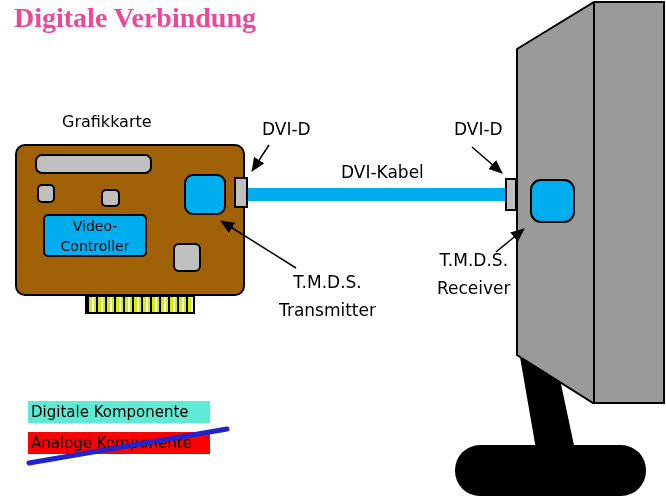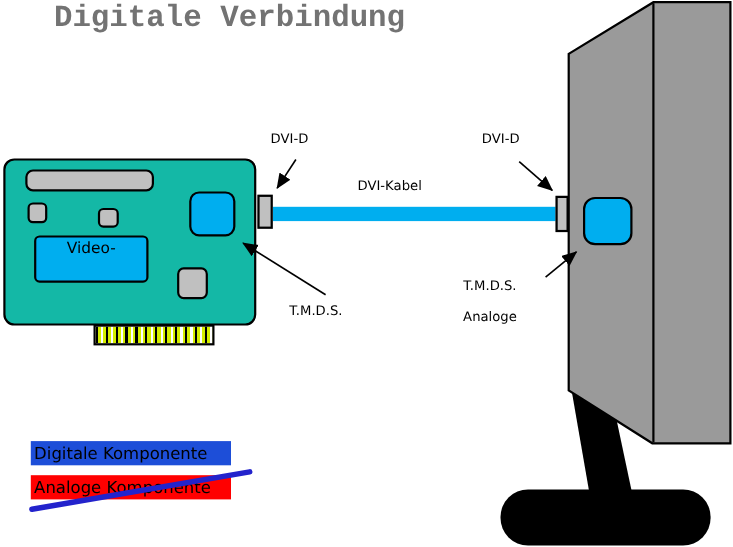--- a/index.html
+++ b/index.html
@@ -3,30 +3,30 @@
 <meta charset="utf-8">
 <style>
   html,body{margin:0;padding:0;background:#fff;}
   #canvas{
     position:relative;width:666px;height:497px;background:#ffffff;
     font-family:"DejaVu Sans",sans-serif;overflow:hidden;
   }
   .abs{position:absolute;}
   
   .title{
-    left:14px;top:2px;font-family:Liberation Mono, monospace;
-    font-weight:bold;font-size:28px;color:#737373;z-index:4;margin-left:35px;
+    left:14px;top:2px;font-family:Liberation Serif, serif;
+    font-weight:bold;font-size:28px;color:#ec4899;z-index:4;
   }
   
   .lbl{color:#000;font-size:16px;z-index:4;white-space:nowrap;}
-  .lbl-sm{font-size:12px;}
+  .lbl-sm{font-size:17px;margin-left:16px;}
   .two-line{line-height:28px;text-align:center;}
   
   .card{
-    left:3px;top:144px;width:226px;height:148px;background:#14b8a6;
+    left:15px;top:144px;width:226px;height:148px;background:#a16207;
     border:2px solid #000;border-radius:10px;z-index:2;
   }
   .gray-part{background:#C0C0C0;border:2px solid #000;position:absolute;}
   .bar-top{left:18px;top:8px;width:113px;height:16px;border-radius:7px;}
   .sq-a{left:20px;top:38px;width:14px;height:15px;border-radius:5px;}
   .sq-b{left:84px;top:43px;width:15px;height:14px;border-radius:5px;}
   .chip{left:156px;top:97px;width:24px;height:25px;border-radius:6px;}
   .vc-box{
     position:absolute;left:26px;top:68px;width:100px;height:39px;
     background:#00AEEF;border:2px solid #000;border-radius:5px;
@@ -43,51 +43,54 @@
   
   .dvi-conn{background:#C0C0C0;border:2px solid #000;z-index:2;}
   .conn-card{left:234px;top:177px;width:10px;height:27px;}
   .conn-mon{left:505px;top:178px;width:8px;height:29px;}
   .cable{left:248px;top:188px;width:260px;height:13px;background:#00AEEF;z-index:1;}
   
   .legend-box{
     left:28px;width:179px;height:22px;z-index:1;color:#000;
     font-size:15px;line-height:22px;padding-left:3px;white-space:nowrap;
   }
-  .legend-digital{top:401px;background:#1d4ed8;}
+  .legend-digital{top:401px;background:#5eead4;}
   .legend-analog{top:432px;background:#FF0000;}
   
   .overlay{left:0;top:0;z-index:3;}
 </style>
 </head>
 <body>
 
 <div id="canvas">
 
   <div class="abs title">Digitale Verbindung</div>
 
+  <div class="abs lbl" style="left:62px;top:112px;">Grafikkarte</div>
   <div class="abs lbl lbl-sm" style="left:246px;top:119px;">DVI-D</div>
   <div class="abs lbl lbl-sm" style="left:438px;top:119px;">DVI-D</div>
   <div class="abs lbl lbl-sm" style="left:325px;top:162px;text-align:right;">DVI-Kabel</div>
 
   <div class="abs lbl lbl-sm two-line" style="left:263px;top:268px;">
     <div>T.M.D.S.</div>
+    <div>Transmitter</div>
   </div>
   <div class="abs lbl lbl-sm two-line" style="left:421px;top:246px;">
     <div>T.M.D.S.</div>
-    <div>Analoge</div>
+    <div>Receiver</div>
   </div>
 
   <div class="abs card">
     <div class="gray-part bar-top"></div>
     <div class="gray-part sq-a"></div>
     <div class="gray-part sq-b"></div>
     <div class="gray-part chip"></div>
     <div class="vc-box">
       <div>Video-</div>
+      <div>Controller</div>
     </div>
     <div class="tmds-sq"></div>
   </div>
   <div class="abs edge-connector"></div>
 
   <div class="abs dvi-conn conn-card"></div>
   <div class="abs cable"></div>
   <div class="abs dvi-conn conn-mon"></div>
 
   <div class="abs legend-box legend-digital">

